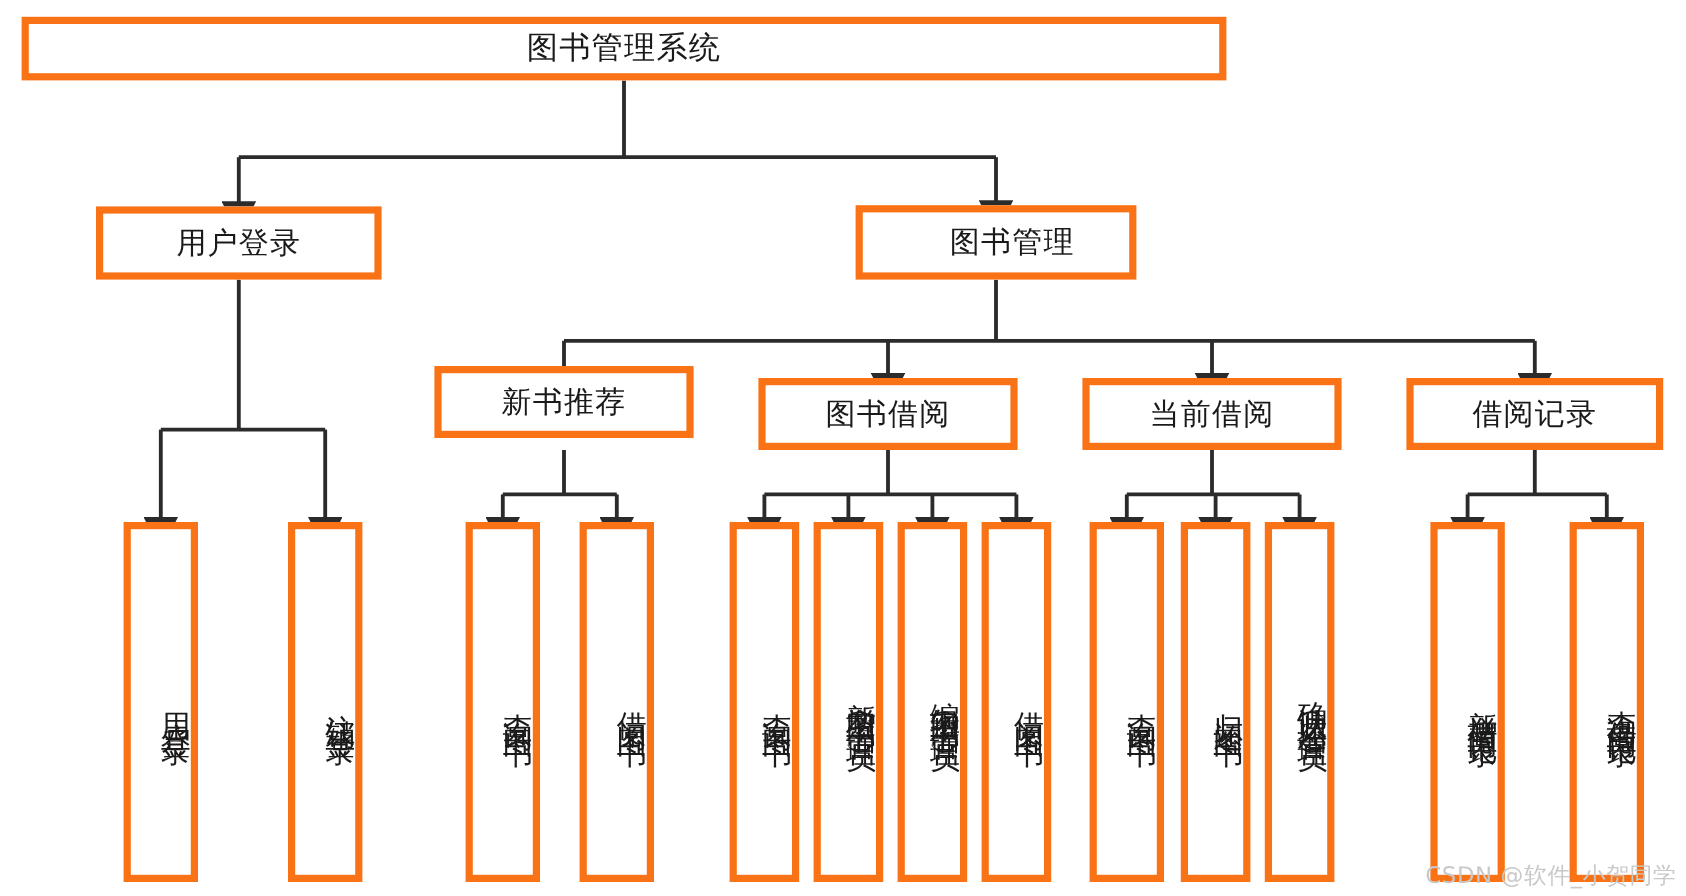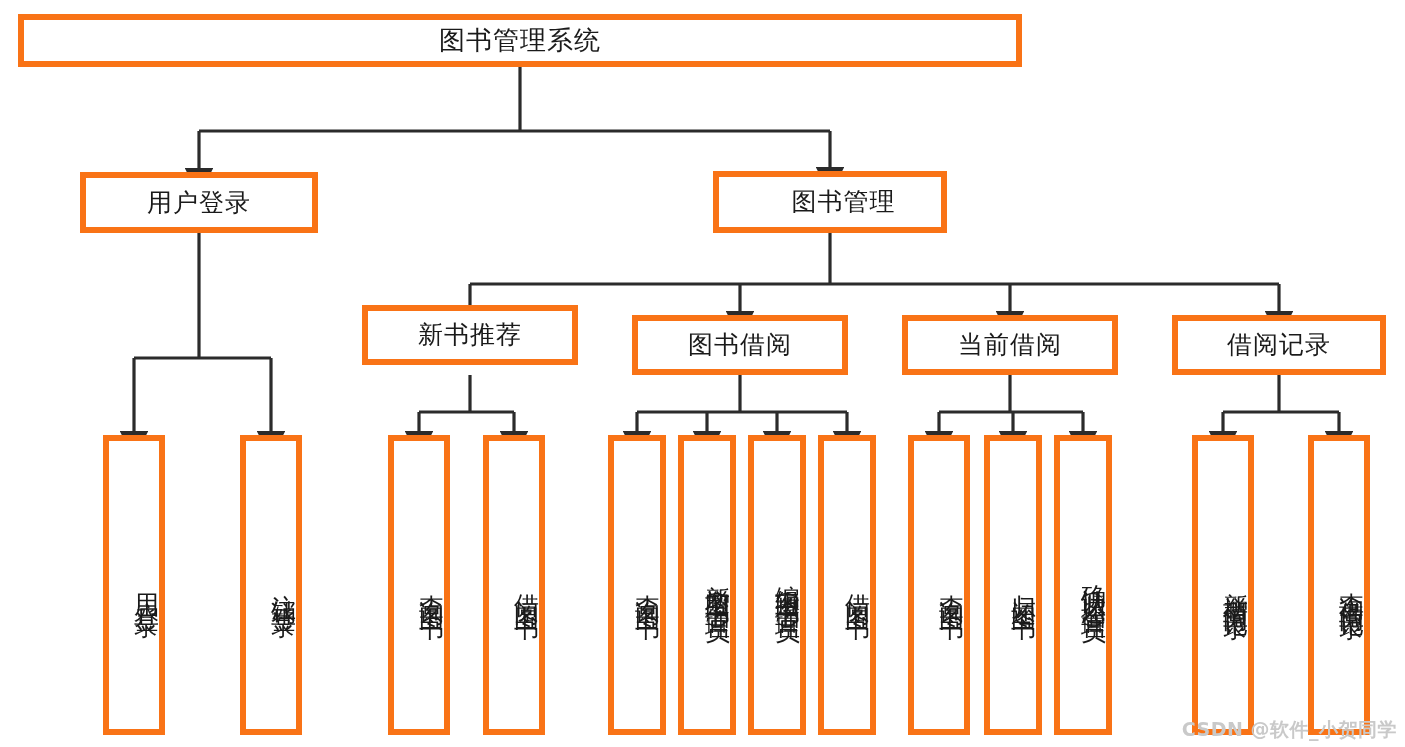--- a/index.html
+++ b/index.html
@@ -66,21 +66,20 @@
   .watermark {
     position: absolute;
     right: 8px;
     bottom: 4px;
     font-size: 19px;
     color: #c9c9c9;
     letter-spacing: 0.5px;
     z-index: 3;
     white-space: nowrap;
     font-family: "DejaVu Sans", "Liberation Sans", sans-serif;
-    font-weight: bold;
   }
 </style>
 </head>
 <body>
 
 <div id="canvas">
   <svg id="edges" viewBox="0 0 1405 747" xmlns="http://www.w3.org/2000/svg">
     <defs>
       <marker id="arrow" markerWidth="9" markerHeight="9" refX="1" refY="4.5" orient="auto" markerUnits="strokeWidth">
         <path d="M0,0 L9,4.5 L0,9 z" fill="#2b2b2b"></path>

